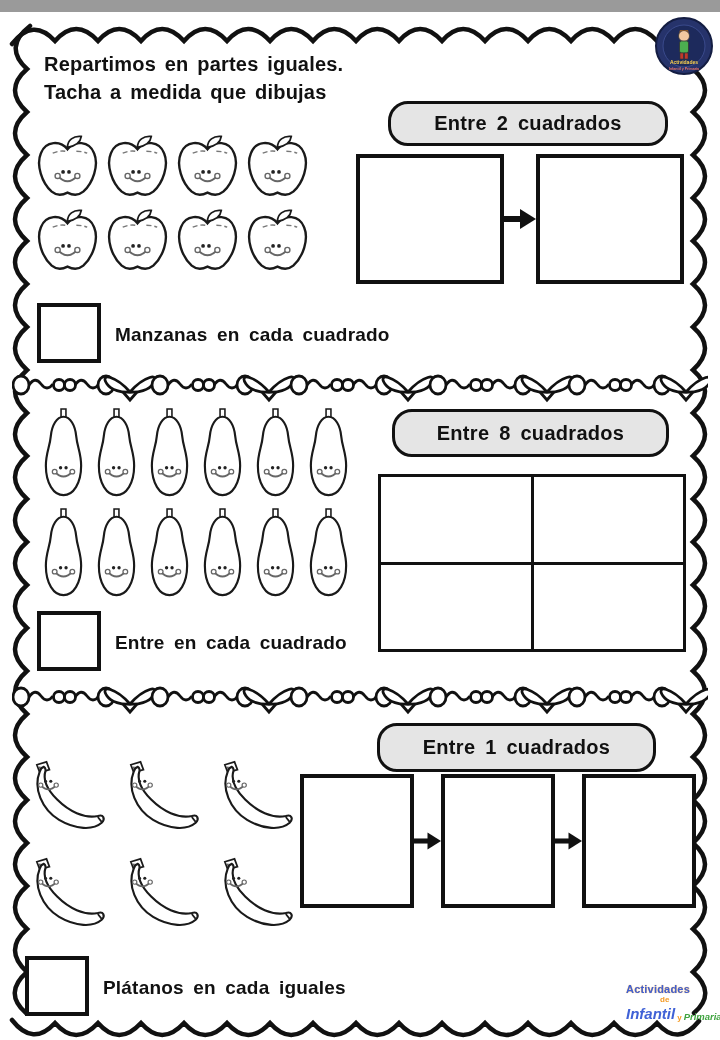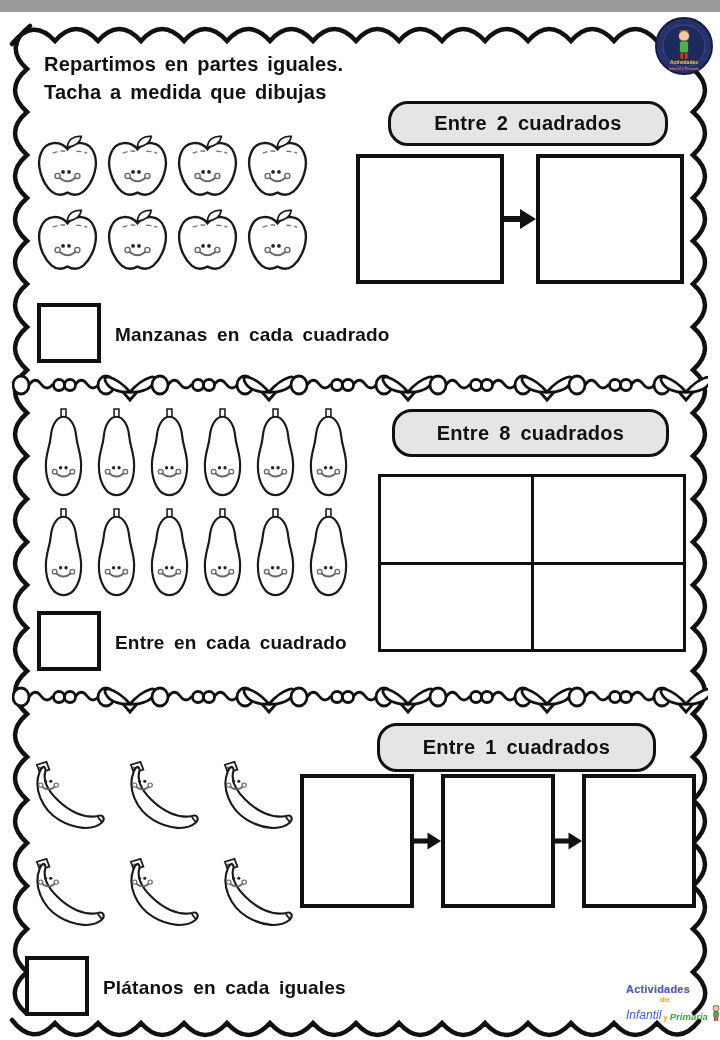--- a/index.html
+++ b/index.html
@@ -53,21 +53,21 @@
   #answer-3{left:25px;top:944px}
   
   .divider{left:12px;top:0}
   
   #top-badge{left:654px;top:4px;width:60px;height:60px}
   
   #footer-logo{left:626px;top:972px;width:96px;z-index:3;line-height:1.05}
   #footer-logo .l1{font-size:11px;font-weight:bold;color:#3f61d6;text-shadow:0 0 1px #f59a23;letter-spacing:.2px}
   #footer-logo .l2{font-size:8px;font-weight:bold;color:#f59a23;margin-left:34px}
   #footer-logo .l3{display:flex;align-items:flex-end;gap:2px}
-  #footer-logo .w-inf{font-size:12px;font-weight:normal;font-style:italic;color:#3f61d6}
+  #footer-logo .w-inf{font-size:15px;font-weight:bold;font-style:italic;color:#3f61d6}
   #footer-logo .w-y{font-size:8px;font-weight:bold;color:#f59a23}
   #footer-logo .w-pri{font-size:9.5px;font-weight:bold;font-style:italic;color:#3fa33f}
 </style>
 </head>
 <body>
 
 <div id="page">
 
   <svg width="0" height="0" style="position:absolute">
     <defs>

